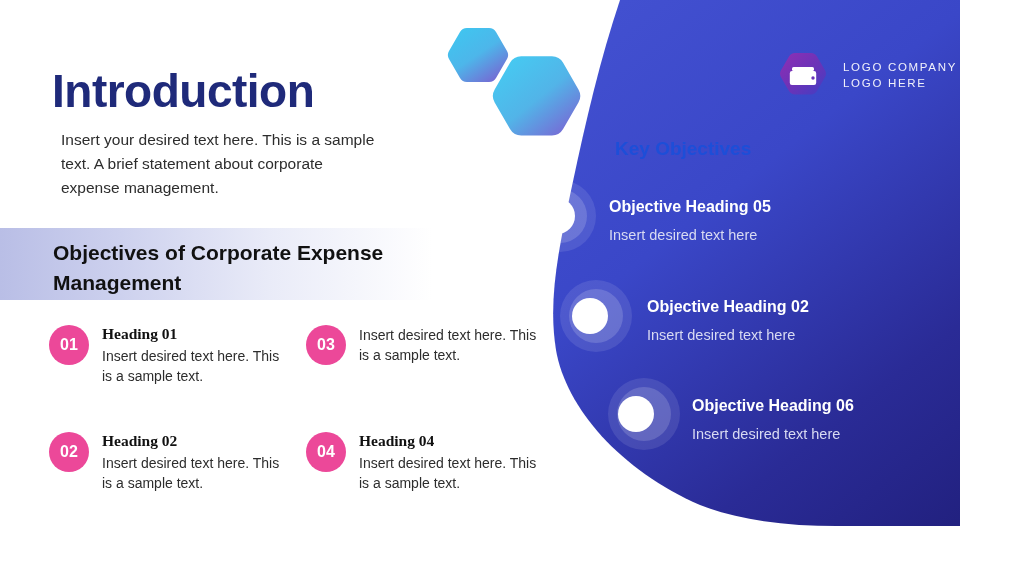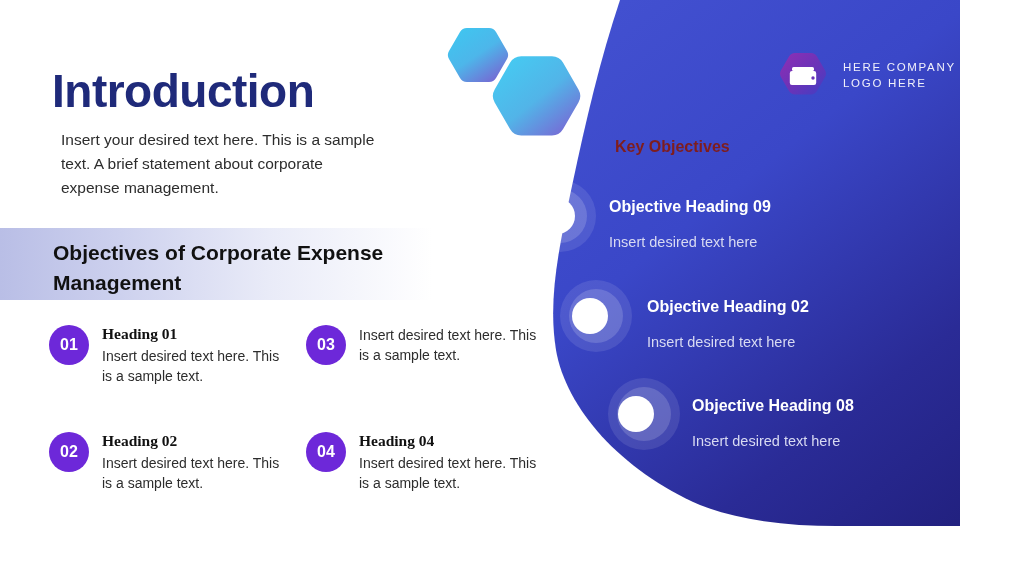--- a/index.html
+++ b/index.html
@@ -40,45 +40,45 @@
 
   .items { position:absolute; left:0; top:322px; width:560px; }
   .item { position:absolute; display:flex; gap:13px; }
   .item.p1 { left:49px; top:0px; }
   .item.p2 { left:49px; top:107px; }
   .item.p3 { left:306px; top:0px; }
   .item.p4 { left:306px; top:107px; }
 
   .num-circle {
     flex:0 0 auto; width:40px; height:40px; border-radius:50%;
-    background:#6d28d9; color:#fff;
+    background:#ec4899; color:#fff;
     font-size:16px; font-weight:bold;
     display:flex; align-items:center; justify-content:center;
     margin-top:3px;
   }
   .item-body { padding-top:1px; }
   .item-head { font-size:15.5px; font-weight:bold; color:#111; line-height:21px;font-family:Liberation Serif, serif; }
   .item-desc { font-size:14px; line-height:20px; color:#2d2d2d; margin-top:2px; width:185px; }
 
   
   .logo { position:absolute; left:777px; top:47px; display:flex; align-items:center; gap:14px; }
   .logo-mark { width:52px; height:56px; position:relative; }
   .logo-text {
     color:#f0f0fa; font-size:11.5px; line-height:16px;
     letter-spacing:1.7px; font-weight:normal; white-space:pre-line;
   }
 
   
   .key-title {
     position:absolute; left:615px; top:138px;
-    font-size:16px; font-weight:bold; color:#7f1d1d;text-align:center;
+    font-size:19px; font-weight:bold; color:#1d4ed8;text-align:center;
   }
   .obj { position:absolute; }
   .obj-head { font-size:16px; font-weight:bold; color:#ffffff; line-height:22px; }
-  .obj-sub { font-size:14.5px; color:#d8daf2; line-height:20px; margin-top:14px; }
+  .obj-sub { font-size:14.5px; color:#d8daf2; line-height:20px; margin-top:7px; }
 
   .obj.o1 { left:609px; top:196px; }
   .obj.o2 { left:647px; top:296px; }
   .obj.o3 { left:692px; top:395px; }
 </style>
 </head>
 <body>
 
 <div class="slide">
 
@@ -175,21 +175,21 @@
           </linearGradient>
         </defs>
         <path d="M18 1 h16 a7 7 0 0 1 6 3.5 l8 13.8 a7 7 0 0 1 0 7 l-8 13.8 a7 7 0 0 1 -6 3.5 h-16 a7 7 0 0 1 -6 -3.5 l-8 -13.8 a7 7 0 0 1 0 -7 l8 -13.8 a7 7 0 0 1 6 -3.5 z" transform="translate(0,5)" fill="url(#logoHex)"></path>
         <g fill="#ffffff">
           <rect x="15" y="20" width="22" height="4" rx="1.6"></rect>
           <path d="M15 24 h22 a2.2 2.2 0 0 1 2.2 2.2 v9.6 a2.2 2.2 0 0 1 -2.2 2.2 h-22 a2.2 2.2 0 0 1 -2.2 -2.2 v-9.6 a2.2 2.2 0 0 1 2.2 -2.2 z"></path>
         </g>
         <circle cx="36" cy="31" r="1.7" fill="#6a33b8"></circle>
       </svg>
     </div>
-    <div class="logo-text"><span>HERE COMPANY</span><br><span>LOGO HERE</span></div>
+    <div class="logo-text"><span>LOGO COMPANY</span><br><span>LOGO HERE</span></div>
   </div>
 
   <div class="key-title">Key Objectives</div>
 
   <svg class="hexes" viewBox="0 0 1024 576" xmlns="http://www.w3.org/2000/svg">
     <g>
       <circle cx="560" cy="216" r="36" fill="#ffffff" opacity="0.10"></circle>
       <circle cx="560" cy="216" r="27" fill="#ffffff" opacity="0.16"></circle>
       <circle cx="557" cy="216" r="18" fill="#ffffff"></circle>
     </g>
@@ -199,25 +199,25 @@
       <circle cx="590" cy="316" r="18" fill="#ffffff"></circle>
     </g>
     <g>
       <circle cx="644" cy="414" r="36" fill="#ffffff" opacity="0.10"></circle>
       <circle cx="644" cy="414" r="27" fill="#ffffff" opacity="0.16"></circle>
       <circle cx="636" cy="414" r="18" fill="#ffffff"></circle>
     </g>
   </svg>
 
   <div class="obj o1">
-    <div class="obj-head">Objective Heading 09</div>
+    <div class="obj-head">Objective Heading 05</div>
     <div class="obj-sub">Insert desired text here</div>
   </div>
   <div class="obj o2">
     <div class="obj-head">Objective Heading 02</div>
     <div class="obj-sub">Insert desired text here</div>
   </div>
   <div class="obj o3">
-    <div class="obj-head">Objective Heading 08</div>
+    <div class="obj-head">Objective Heading 06</div>
     <div class="obj-sub">Insert desired text here</div>
   </div>
 
 </div>
 
 </body></html>

